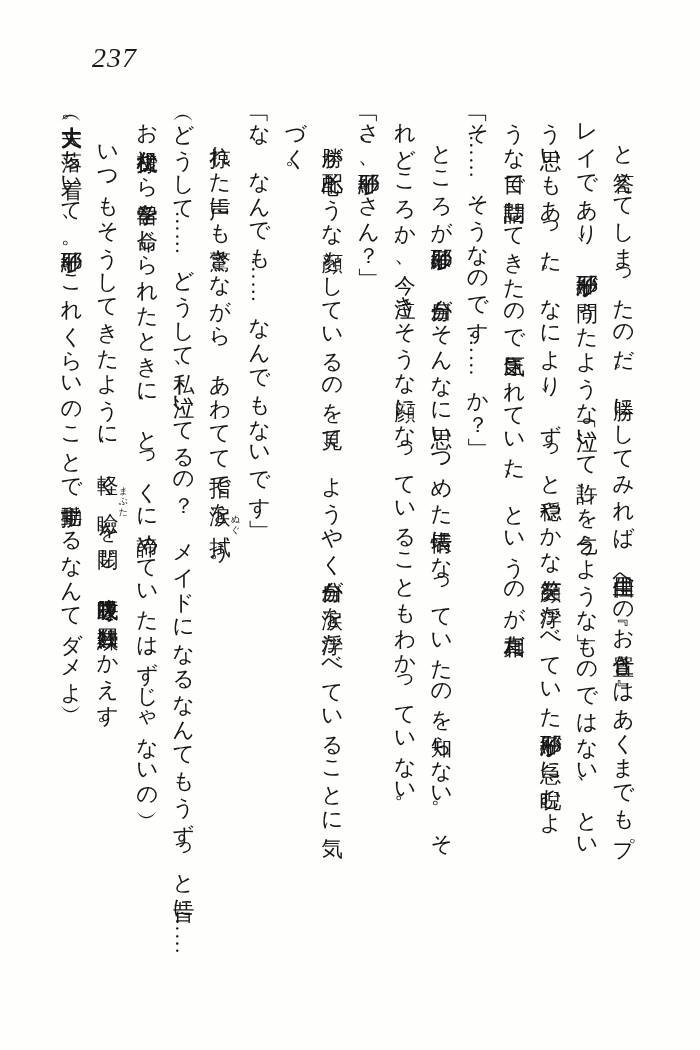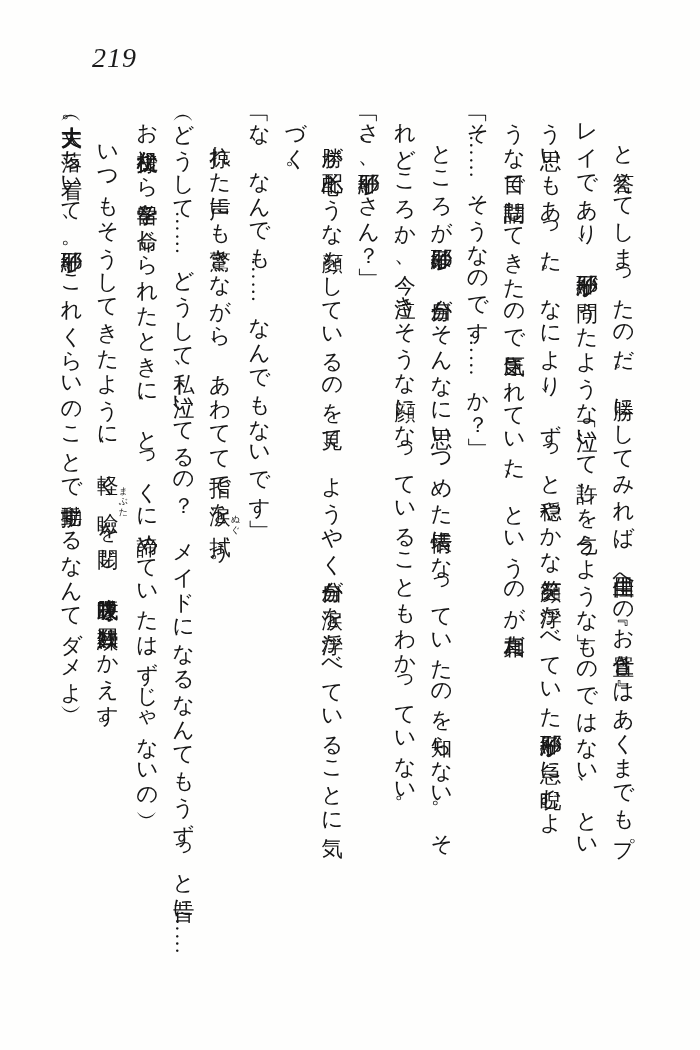--- a/index.html
+++ b/index.html
@@ -55,21 +55,21 @@
   rt {
     font-size: 9px;
     letter-spacing: 0;
     color: #161616;
   }
 </style>
 </head>
 <body>
 
 <div class="page">
-  <div class="page-number">219</div>
+  <div class="page-number">237</div>
 
   <div class="text-block" id="text-block">
       <p class="text-line">　と答えてしまったのだ。勝にしてみれば、由佳里への『お仕置き』はあくまでもプ</p>
       <p class="text-line">レイであり、紗耶子が問うたような「泣いて許しを乞うような」ものではない、とい</p>
       <p class="text-line">う思いもあった。なにより、ずっと穏やかな笑顔を浮かべていた紗耶子が急に睨むよ</p>
       <p class="text-line">うな目で詰問してきたので気圧されていた、というのが真相だ。</p>
       <p class="text-line">「そ……そうなのです……か？」</p>
       <p class="text-line">　ところが紗耶子は、自分がそんなに思いつめた表情になっていたのを知らない。そ</p>
       <p class="text-line">れどころか、今、泣きそうな顔になっていることもわかっていない。</p>
       <p class="text-line">「さ、紗耶子、さん？」</p>

